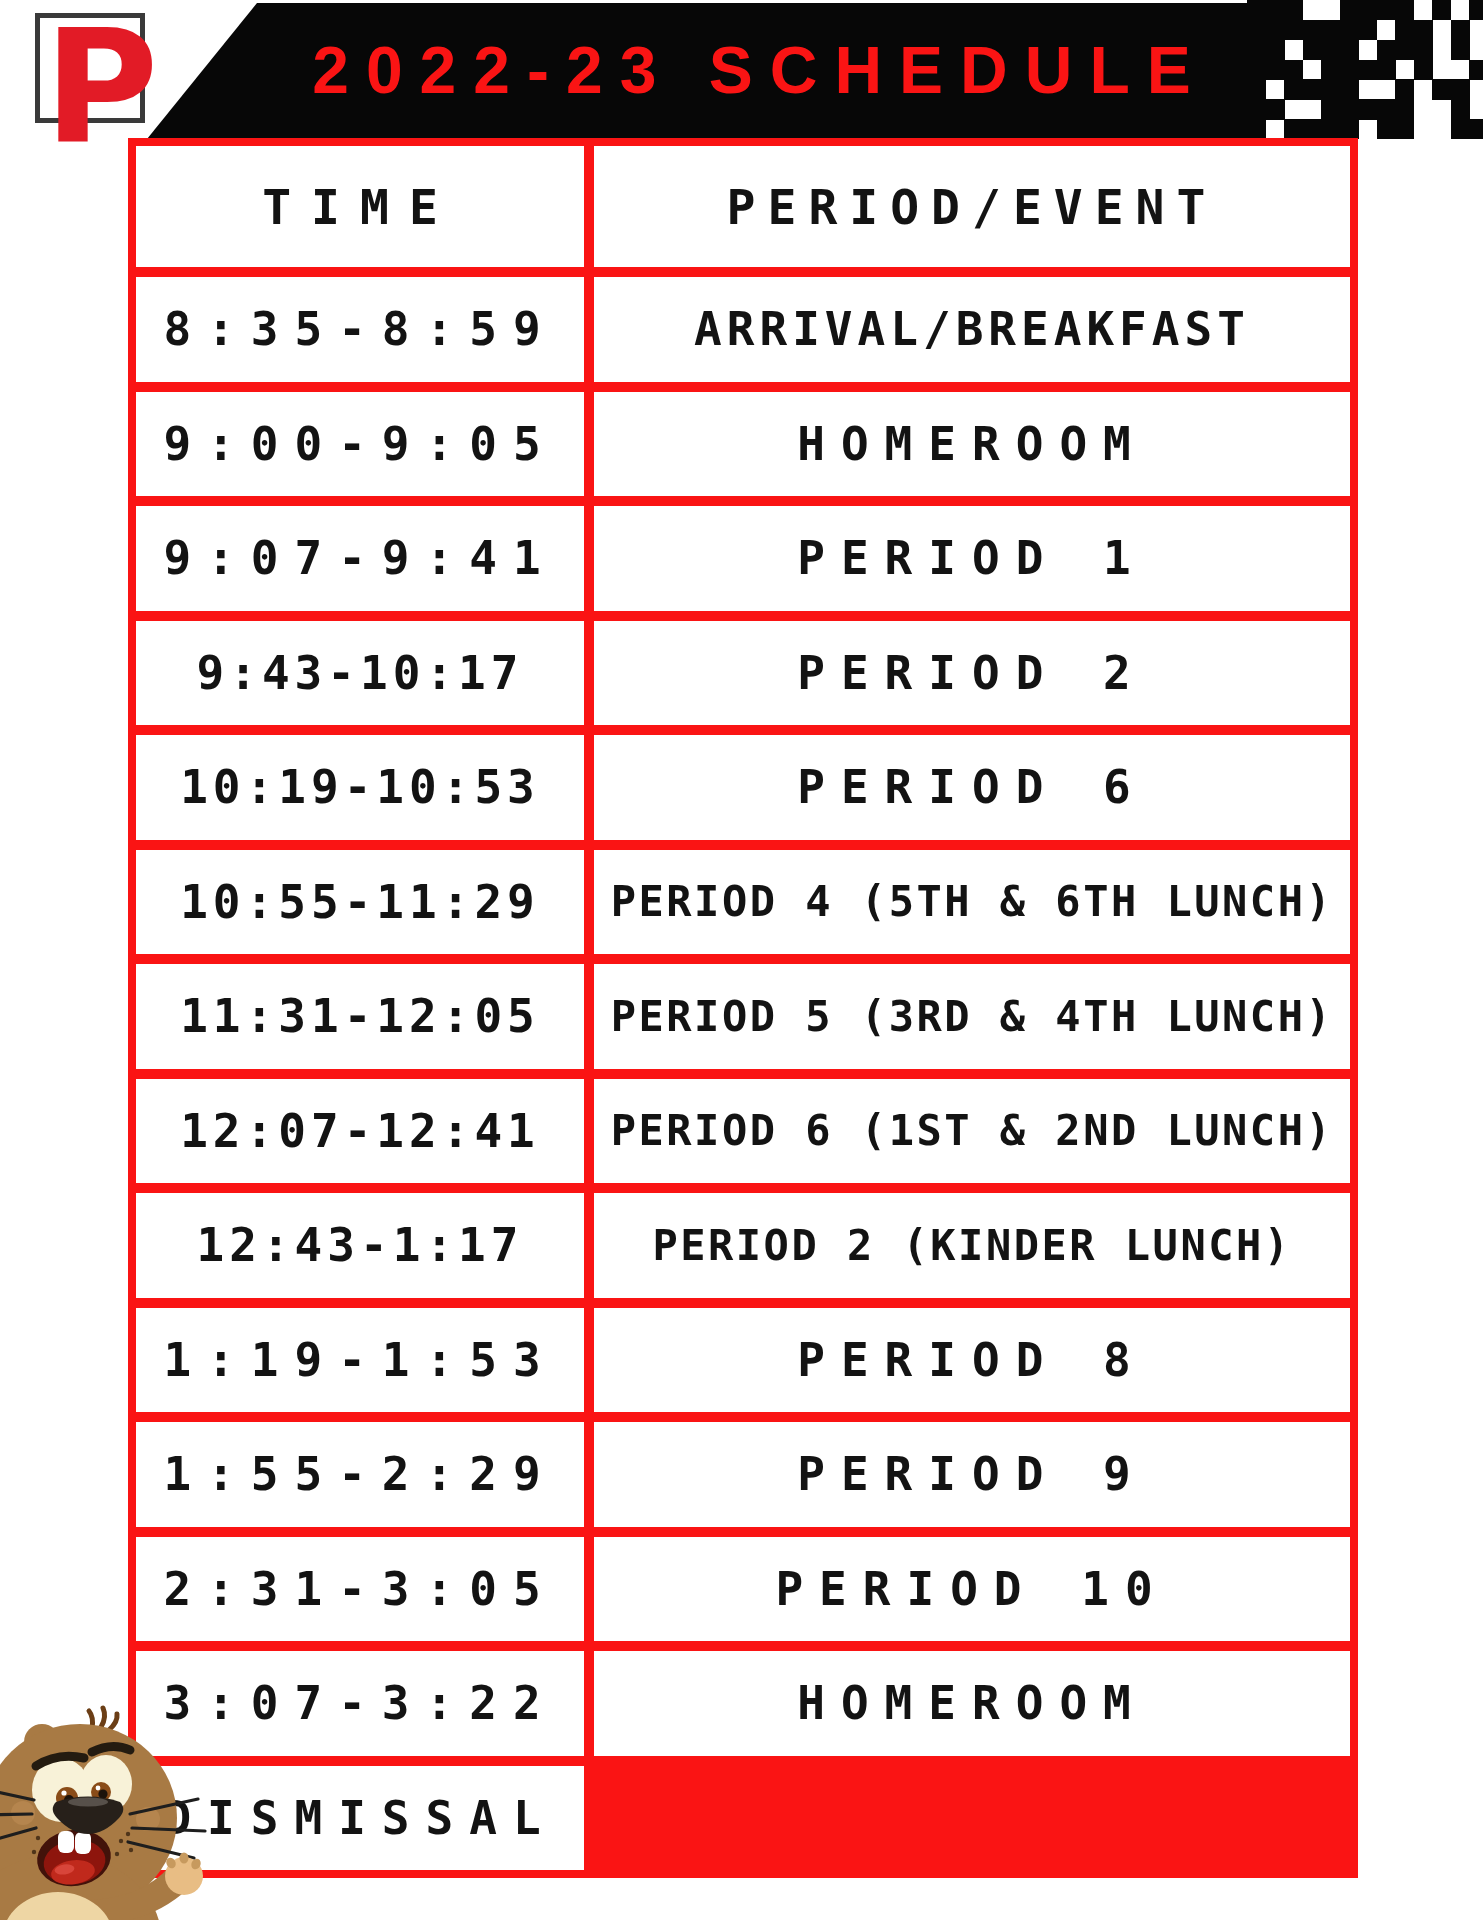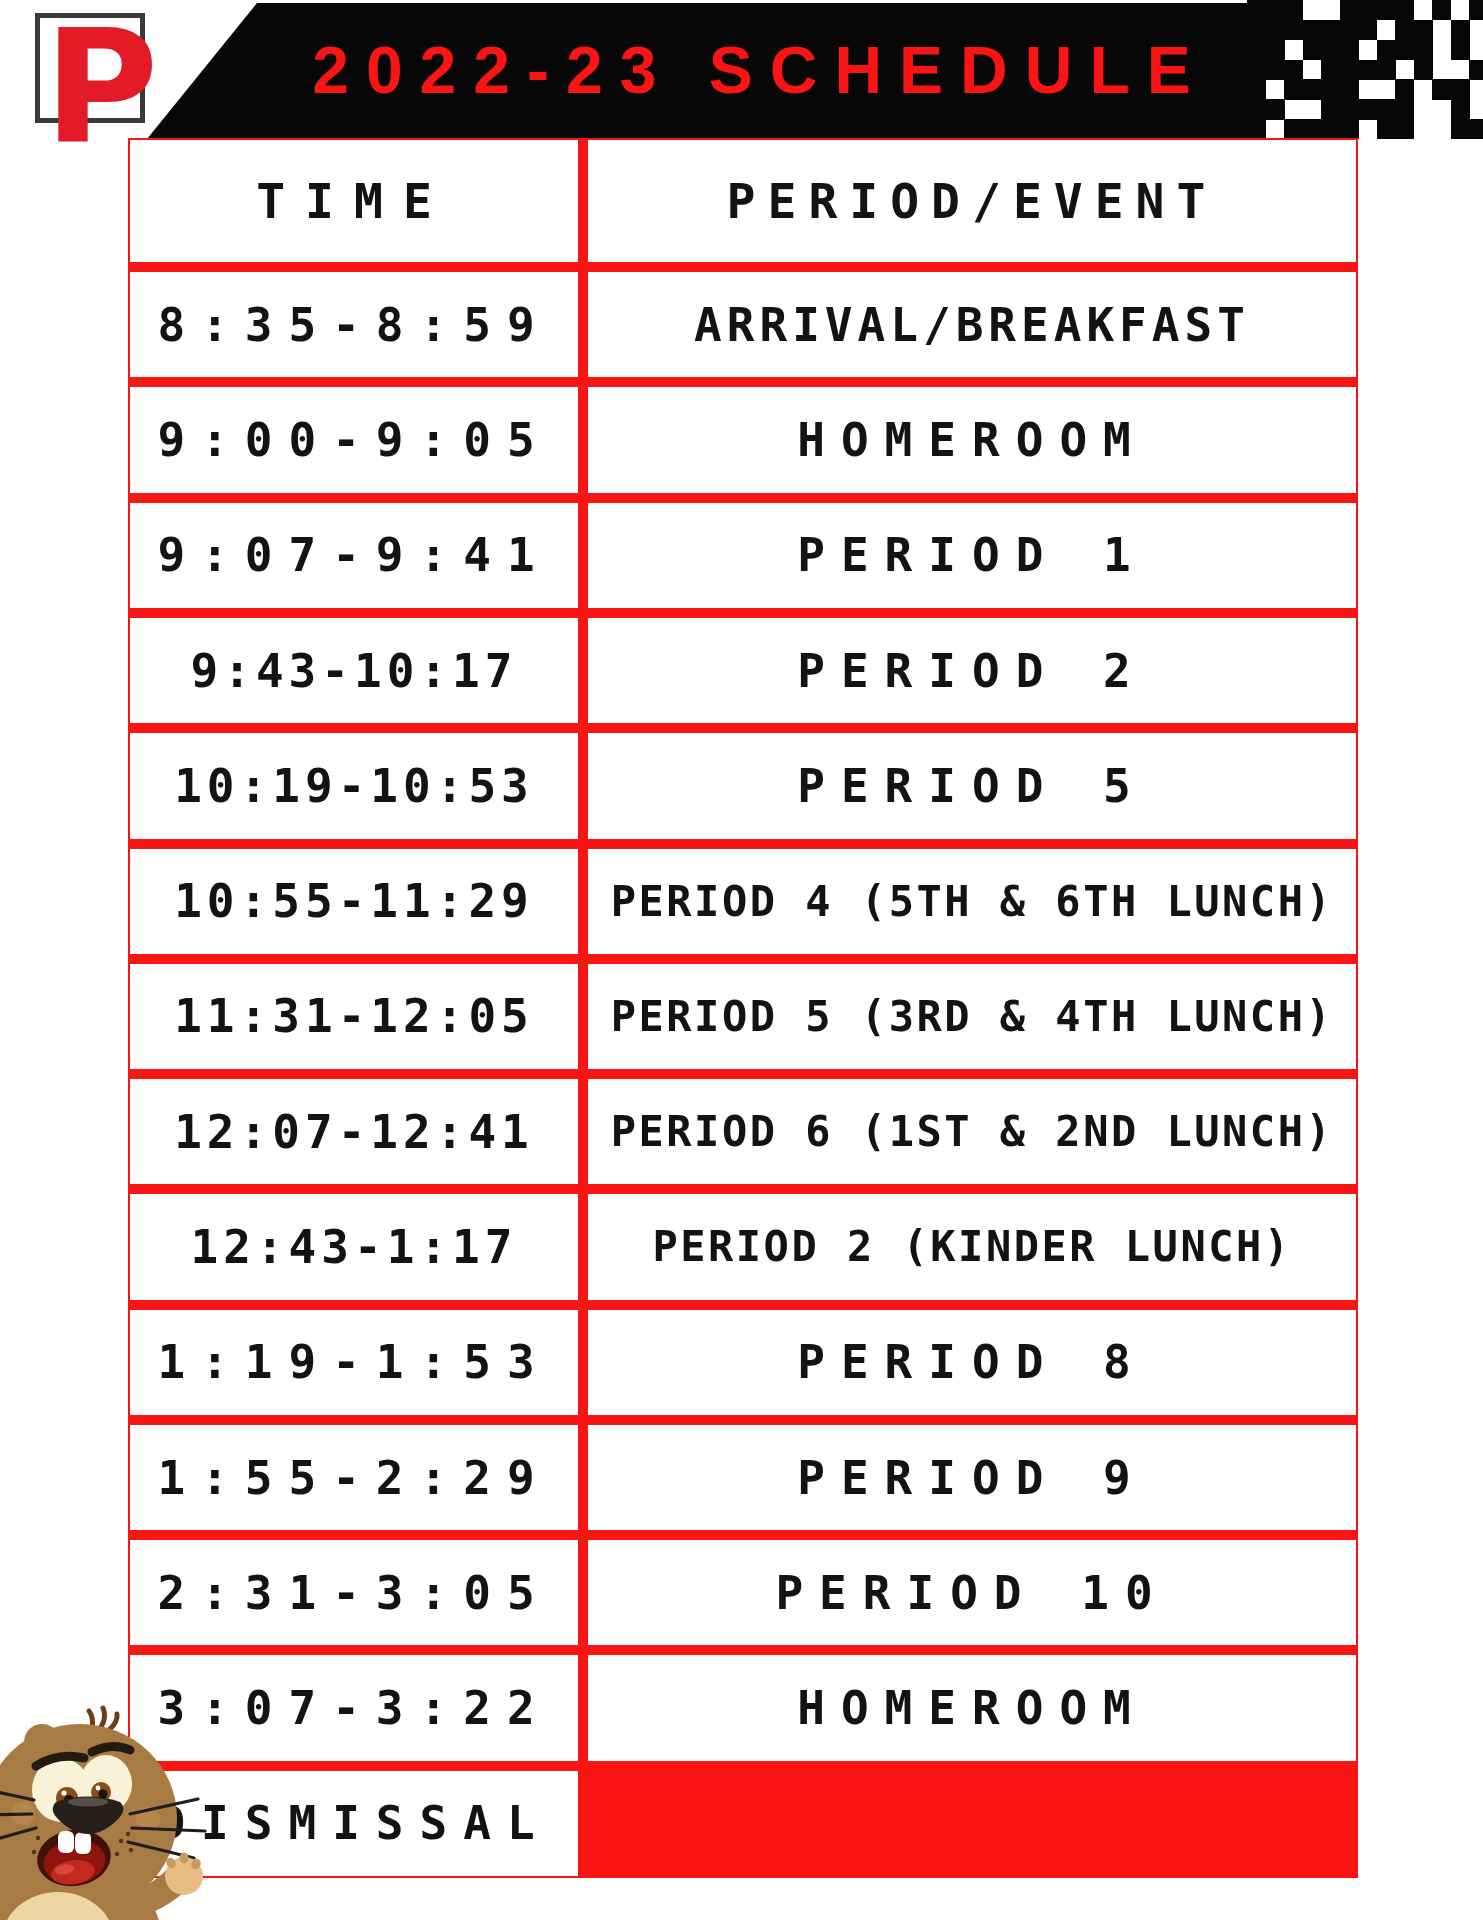--- a/index.html
+++ b/index.html
@@ -23,21 +23,21 @@
   .logo-box{position:absolute;left:35px;top:13px;width:100px;height:100px;z-index:3;
             border:5px solid #3a3a3a;background:#ffffff;}
   .logo-letter{position:absolute;left:44px;top:10px;z-index:4;line-height:156px;
             font-family:"DejaVu Sans",sans-serif;font-weight:bold;font-size:156px;
             color:var(--logo-red,#e21b26);}
 
   
   .sched{position:absolute;left:128px;top:138px;width:1230px;height:1740px;z-index:2;
          background:var(--accent,#fa1414);display:grid;box-sizing:border-box;
          grid-template-columns:448px 1fr;grid-template-rows:1.16fr repeat(14,1fr);
-         gap:10px;padding:2px;}
+         gap:10px;padding:8px;}
   .cell{background:#ffffff;display:flex;align-items:center;justify-content:center;
         color:#131313;font-weight:bold;white-space:nowrap;overflow:hidden;}
   .cell.header{font-size:48px;letter-spacing:12px;}
   .cell.header.time-h{letter-spacing:20px;}
   .ls-wide{font-size:46px;letter-spacing:16px;}
   .ls-mid{font-size:46px;letter-spacing:5px;}
   .ls-tight{font-size:42px;letter-spacing:2.5px;}
 
   
   .overlay{position:absolute;left:0;top:0;width:1483px;height:1920px;z-index:6;pointer-events:none;}
@@ -123,21 +123,21 @@
       <div class="cell header">PERIOD/EVENT</div>
       <div class="cell ls-wide">8:35-8:59</div>
       <div class="cell ls-mid">ARRIVAL/BREAKFAST</div>
       <div class="cell ls-wide">9:00-9:05</div>
       <div class="cell ls-wide">HOMEROOM</div>
       <div class="cell ls-wide">9:07-9:41</div>
       <div class="cell ls-wide">PERIOD 1</div>
       <div class="cell ls-mid">9:43-10:17</div>
       <div class="cell ls-wide">PERIOD 2</div>
       <div class="cell ls-mid">10:19-10:53</div>
-      <div class="cell ls-wide">PERIOD 5</div>
+      <div class="cell ls-wide">PERIOD 6</div>
       <div class="cell ls-mid">10:55-11:29</div>
       <div class="cell ls-tight">PERIOD 4 (5TH &amp; 6TH LUNCH)</div>
       <div class="cell ls-mid">11:31-12:05</div>
       <div class="cell ls-tight">PERIOD 5 (3RD &amp; 4TH LUNCH)</div>
       <div class="cell ls-mid">12:07-12:41</div>
       <div class="cell ls-tight">PERIOD 6 (1ST &amp; 2ND LUNCH)</div>
       <div class="cell ls-mid">12:43-1:17</div>
       <div class="cell ls-tight">PERIOD 2 (KINDER LUNCH)</div>
       <div class="cell ls-wide">1:19-1:53</div>
       <div class="cell ls-wide">PERIOD 8</div>

